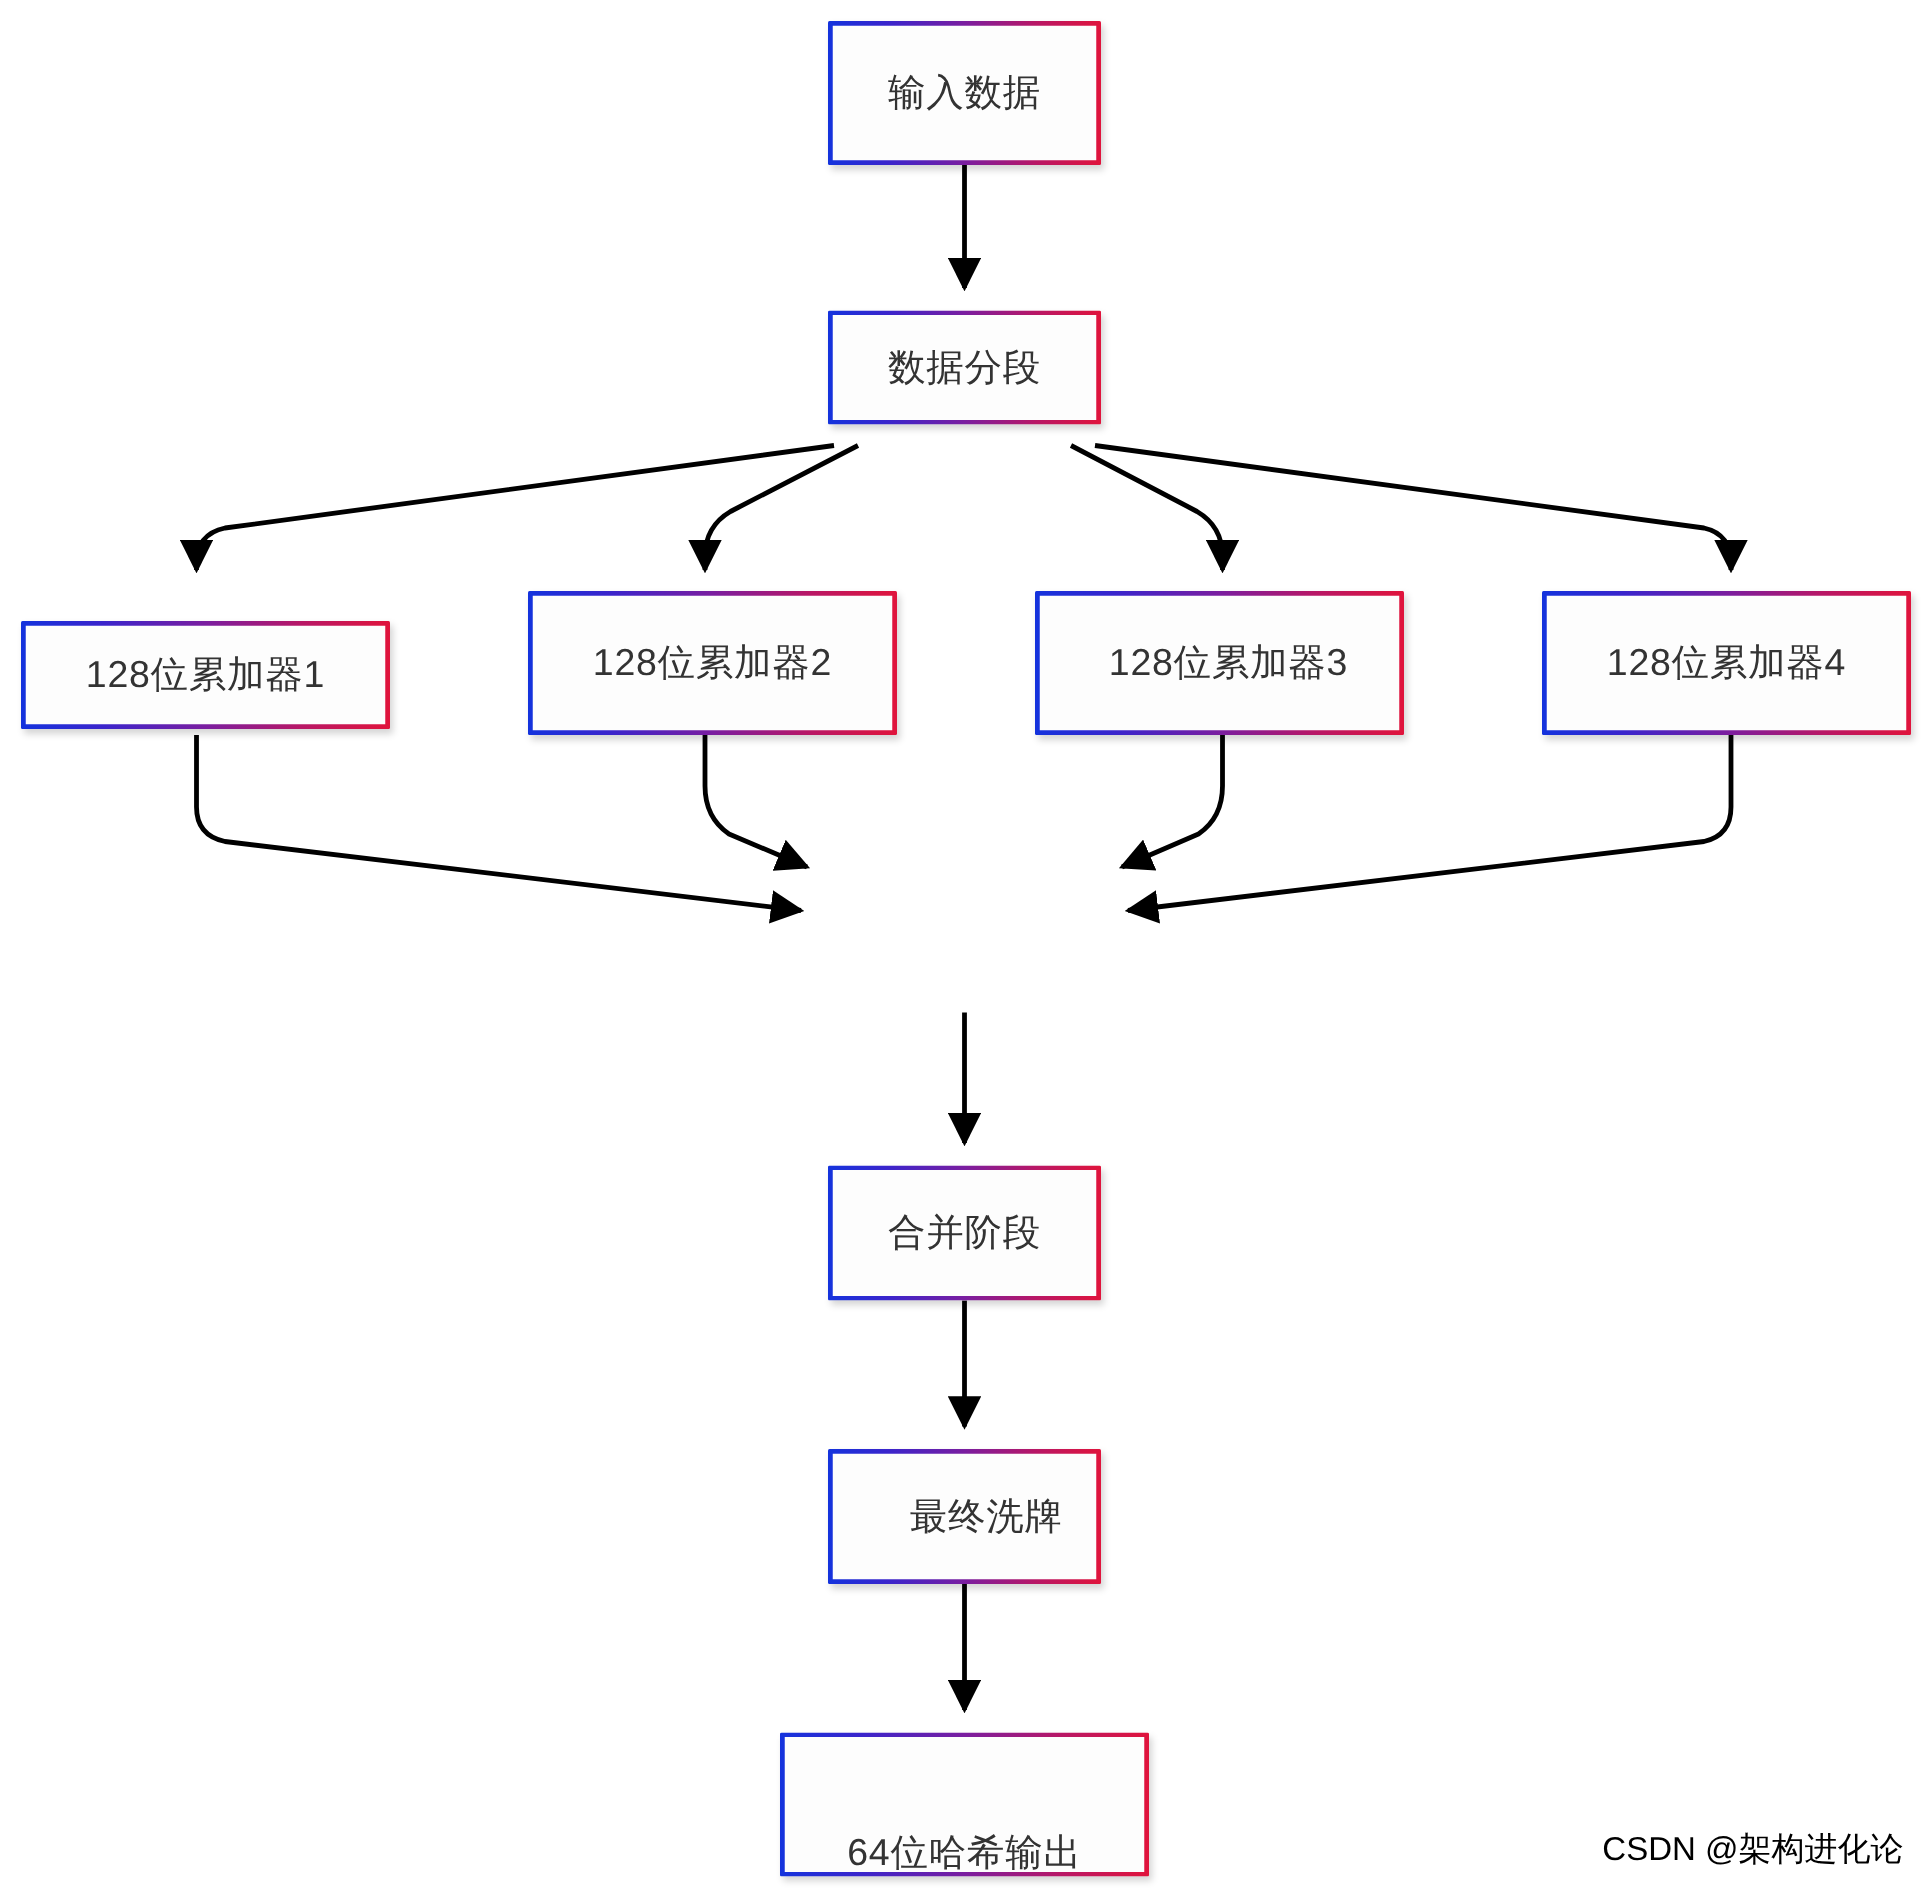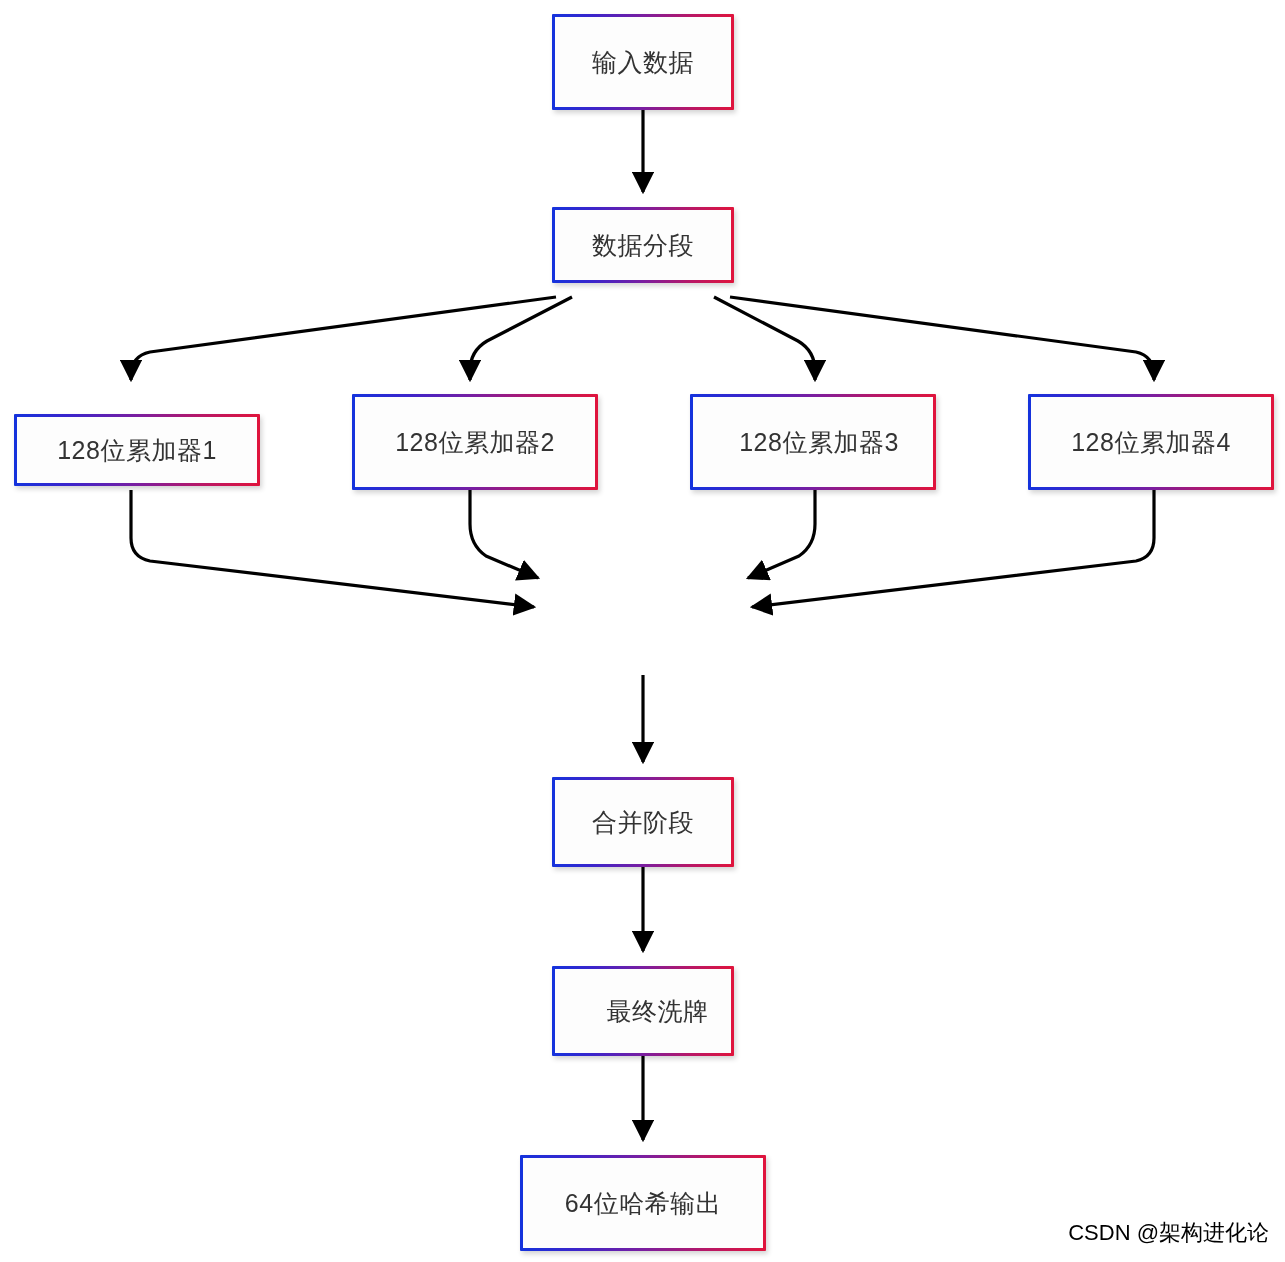--- a/index.html
+++ b/index.html
@@ -124,19 +124,19 @@
 
 
   <div class="node" style="left:552px; top:777px; width:182px; height:90px;">
     <span class="node-label">合并阶段</span>
   </div>
 
   <div class="node" style="left:552px; top:966px; width:182px; height:90px;padding-left:29px;">
     <span class="node-label">最终洗牌</span>
   </div>
 
-  <div class="node" style="left:520px; top:1155px; width:246px; height:96px;">
+  <div class="node" style="left:520px; top:1155px; width:246px; height:96px;align-items:flex-end;">
     <span class="node-label">64位哈希输出</span>
   </div>
 
   <div class="watermark">CSDN @架构进化论</div>
 
 </div>
 
 </body></html>

